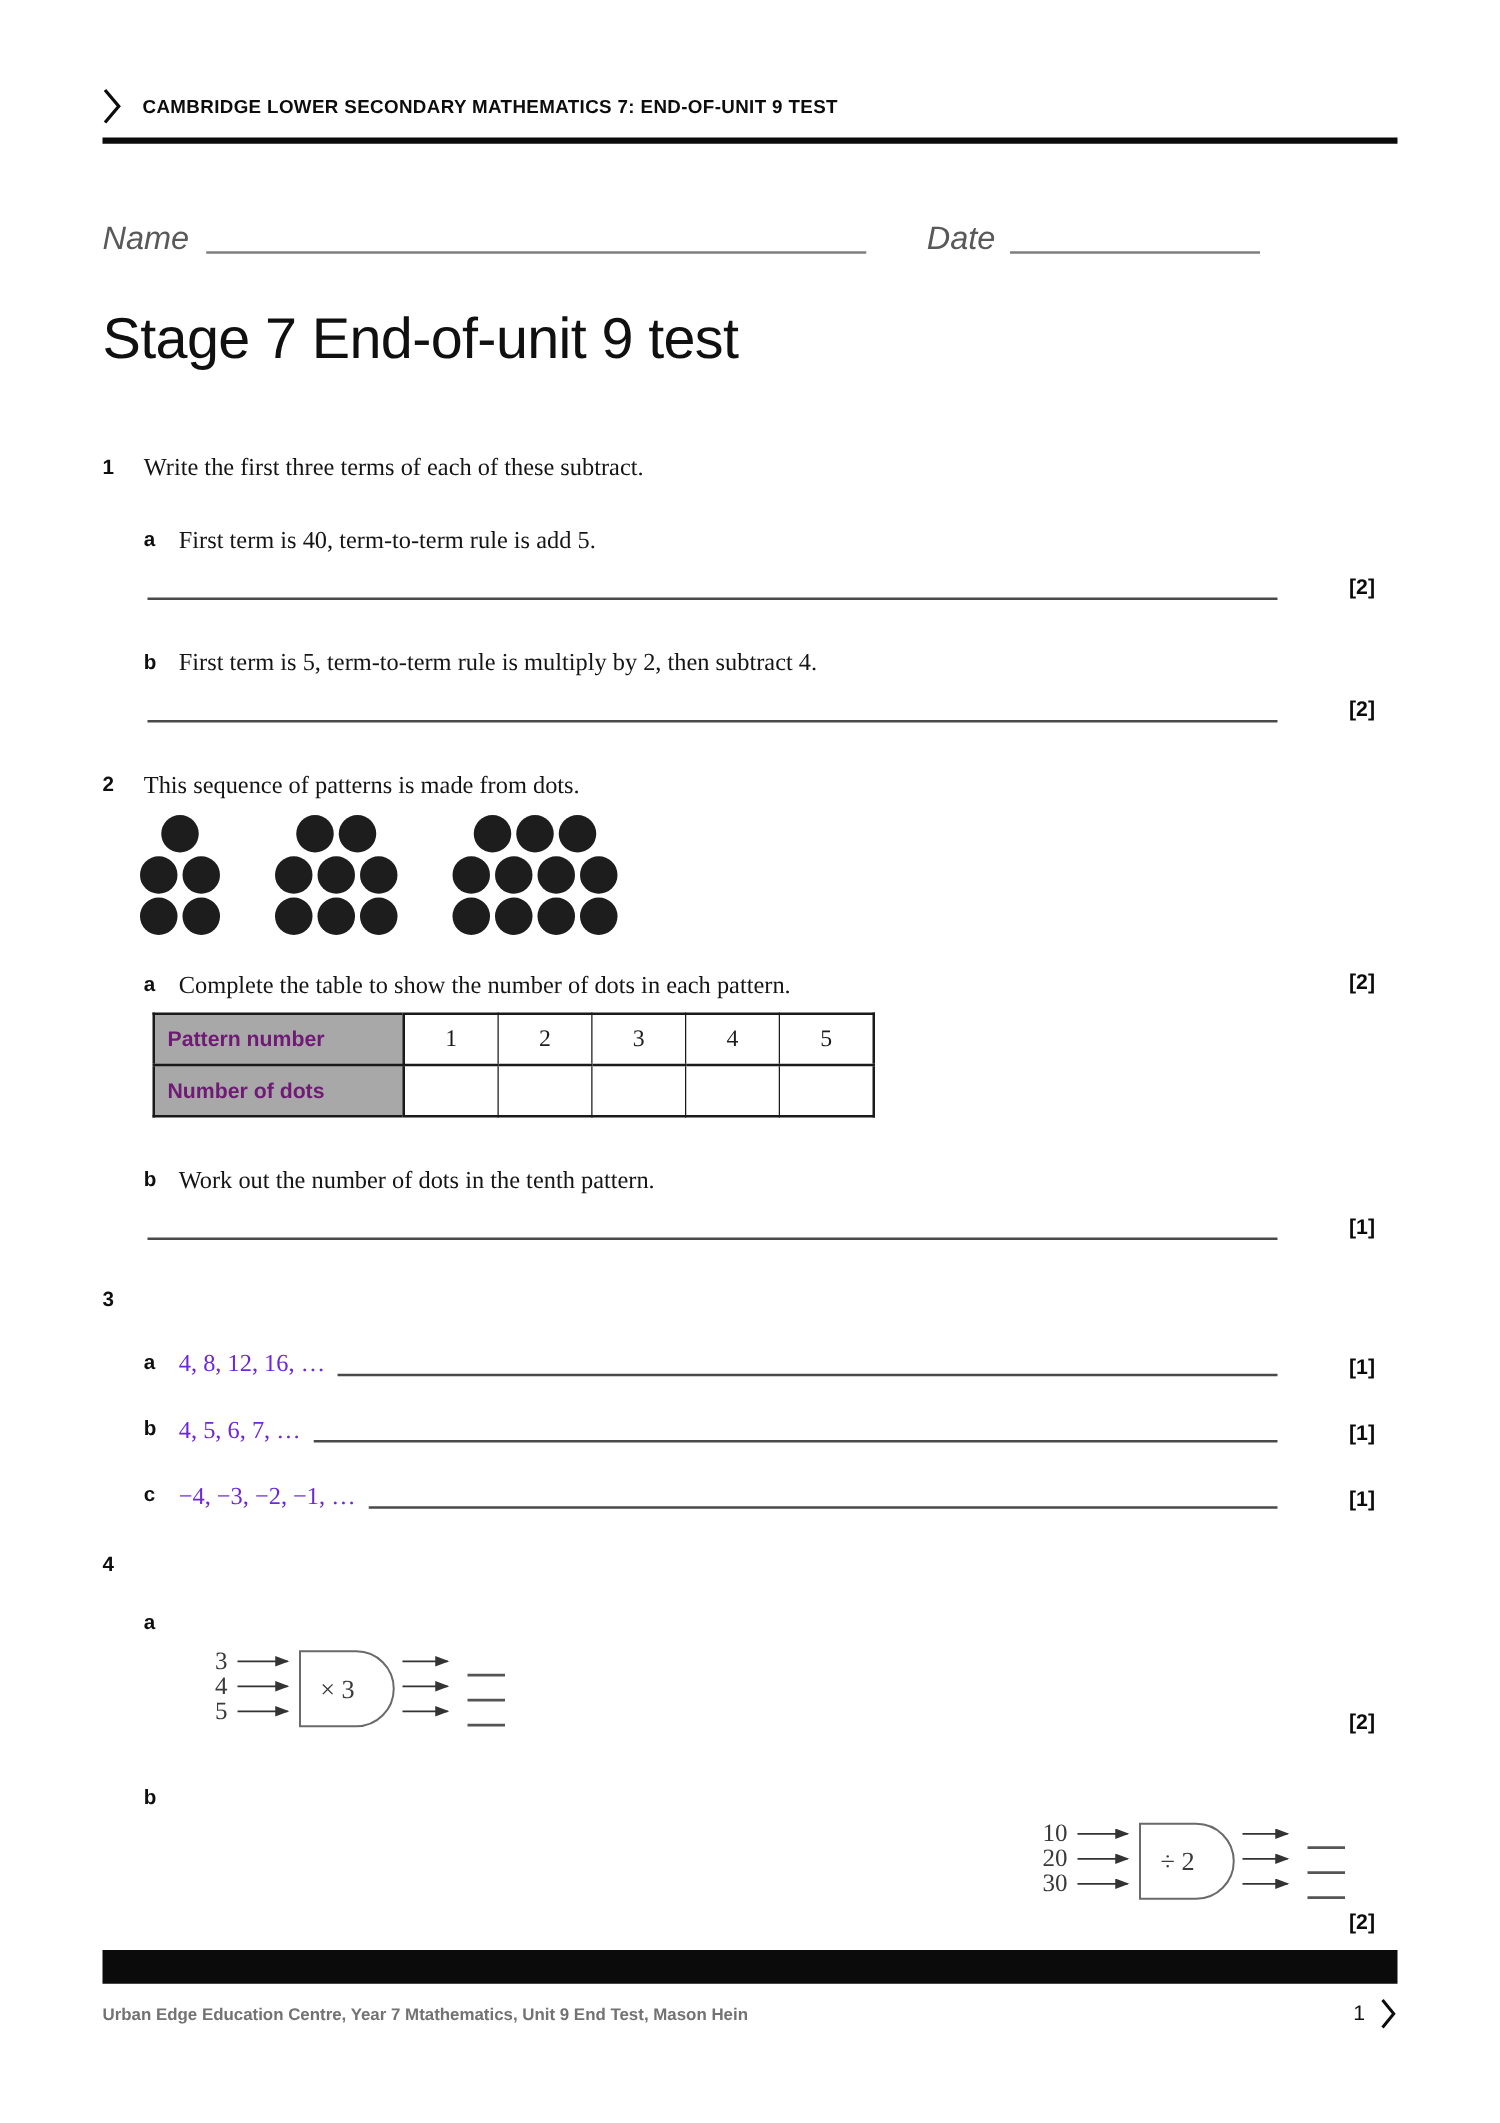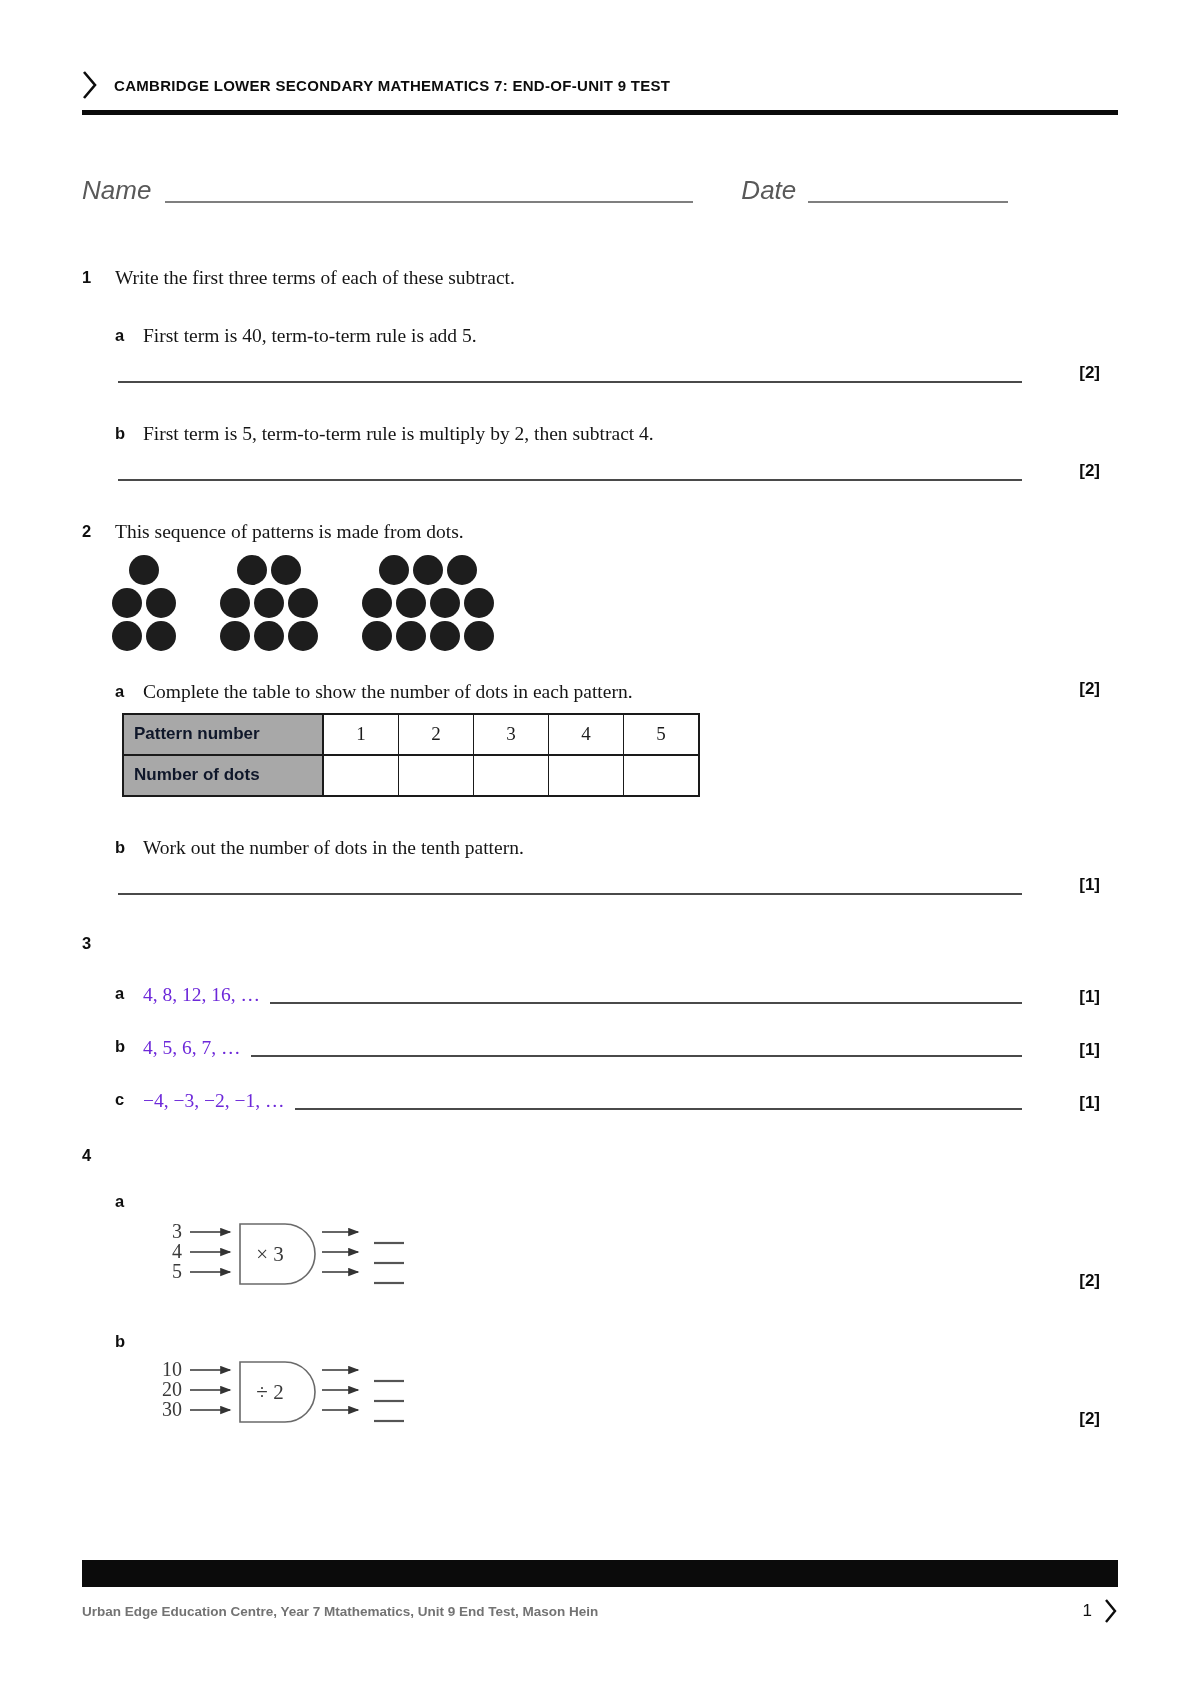--- a/index.html
+++ b/index.html
@@ -33,21 +33,21 @@
   .ans-line{flex:1;border-bottom:2.5px solid #4a4a4a;height:20px;margin-right:36px;}
 
   
   .patterns{display:flex;gap:44px;margin:10px 0 0 30px;align-items:flex-start;}
   .pattern{display:flex;flex-direction:column;align-items:center;gap:3px;}
   .drow{display:flex;gap:4px;}
   .dot{width:30px;height:30px;border-radius:50%;background:#1d1d1d;display:inline-block;}
 
   
   table.dots-table{border-collapse:collapse;margin:8px 0 0 40px;border:2.8px solid #1a1a1a;}
-  table.dots-table th{background:#a8a8a8;width:178px;text-align:left;padding:0 10px;font-size:17px;font-weight:bold;color:#0f172a;border-right:2.8px solid #1a1a1a;height:37px;}
+  table.dots-table th{background:#a8a8a8;width:178px;text-align:left;padding:0 10px;font-size:17px;font-weight:bold;color:#701a75;border-right:2.8px solid #1a1a1a;height:37px;}
   table.dots-table td{width:72px;height:37px;border:1.6px solid #1a1a1a;text-align:center;font-family:"Liberation Serif",serif;font-size:19px;color:#1c1c1c;}
   table.dots-table tr:first-child th, table.dots-table tr:first-child td{border-bottom:2.8px solid #1a1a1a;}
 
   
   .seq-row{display:flex;align-items:flex-end;margin-left:33px;margin-top:27px;height:26px;}
   .seq-letter{width:28px;font-weight:bold;font-size:16.5px;color:#0f0f0f;align-self:flex-start;padding-top:3px;flex:none;}
   .seq-text{font-family:"Liberation Serif",serif;font-size:19.5px;line-height:24px;color:#6d28d9;}
   .seq-line{flex:1;border-bottom:2.5px solid #4a4a4a;margin:0 36px 3px 10px;height:10px;}
 
   
@@ -82,20 +82,21 @@
   <div class="header-rule"></div>
 
   <div class="nd-row">
     <span class="nd-label">Name</span>
     <div class="nd-line name-line"></div>
     <div class="nd-gap"></div>
     <span class="nd-label">Date</span>
     <div class="nd-line date-line"></div>
   </div>
 
+  <div class="page-title">Stage 7 End-of-unit 9 test</div>
 
   <div class="q-row" style="margin-top:62px;">
     <span class="q-num">1</span>
     <span class="q-text">Write the first three terms of each of these subtract.</span>
   </div>
   <div class="part-row" style="margin-top:32px;">
     <span class="part-letter">a</span>
     <span class="q-text">First term is 40, term-to-term rule is add 5.</span>
   </div>
   <div class="ans-row">
@@ -255,21 +256,21 @@
         <line class="m-blank" x1="228" y1="22" x2="258" y2="22"></line>
         <line class="m-blank" x1="228" y1="42" x2="258" y2="42"></line>
         <line class="m-blank" x1="228" y1="62" x2="258" y2="62"></line>
       </g>
     </svg>
     <span class="spacer"></span>
     <span class="mark">[2]</span>
   </div>
 
   <div class="fm-letter" style="margin-top:38px;">b</div>
-  <div class="machine-row" style="margin-top:8px;">
+  <div class="machine-row" style="margin-top:8px;flex-direction:column;">
     <svg width="300" height="72" viewBox="0 0 300 72">
       <defs>
         <marker id="ah-b" markerWidth="9" markerHeight="8" refX="7" refY="3" orient="auto">
           <path d="M0,0 L8,3 L0,6 Z" fill="#333333"></path>
         </marker>
       </defs>
       <g>
         <text class="m-num" x="36" y="17" text-anchor="end">10</text>
         <text class="m-num" x="36" y="37" text-anchor="end">20</text>
         <text class="m-num" x="36" y="57" text-anchor="end">30</text>

